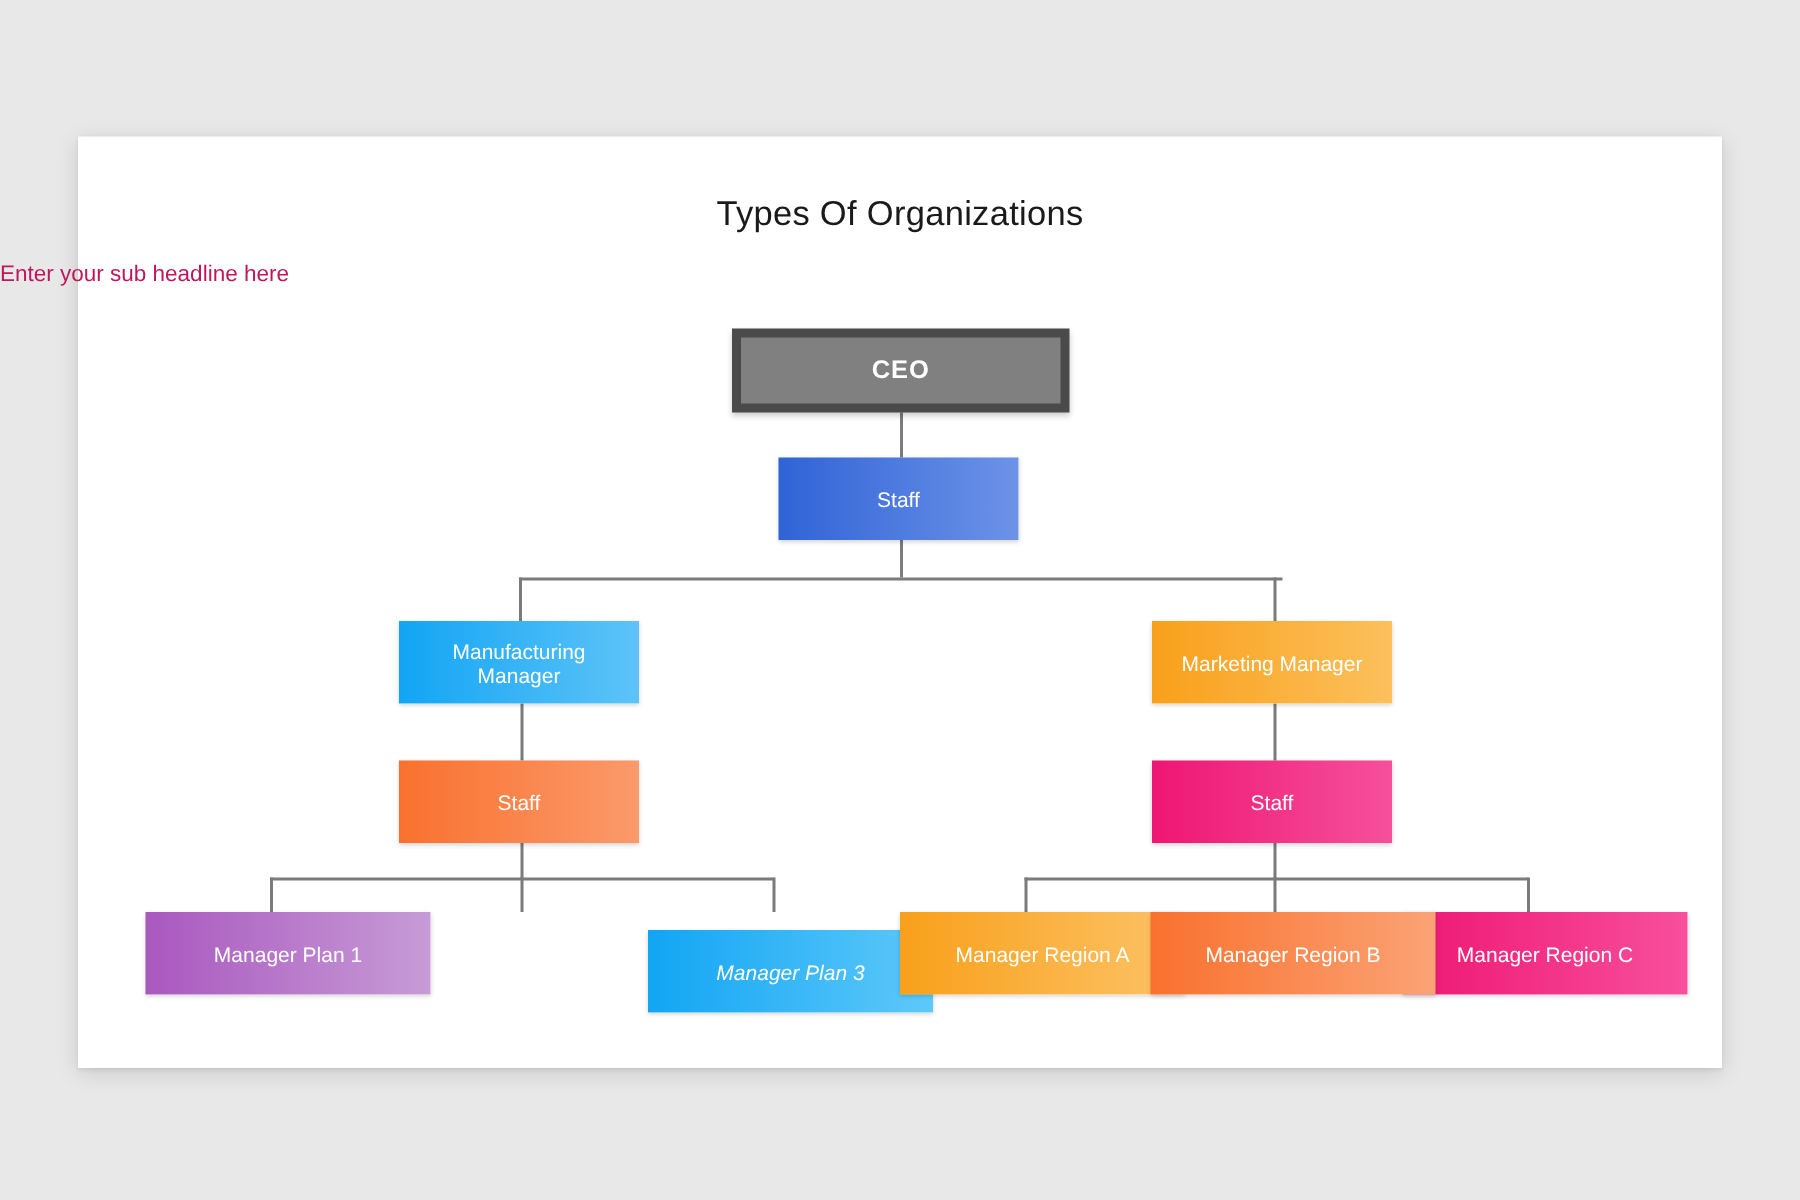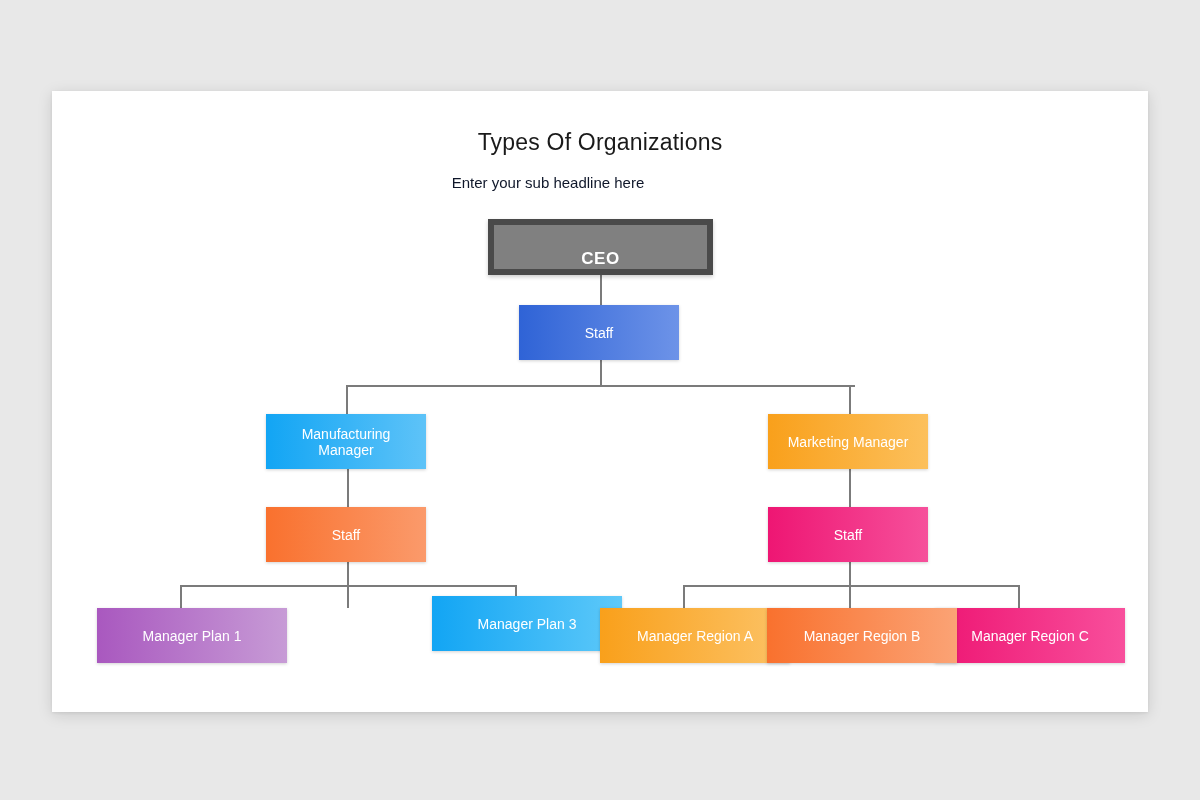--- a/index.html
+++ b/index.html
@@ -43,24 +43,23 @@
     font-weight: 400;
     color: #1a1a1a;
     letter-spacing: 0.2px;
     line-height: 48px;
   }
   #page-subtitle {
     position: absolute;
     left: 0;
     top: 172px;
     width: 1096px;
-    text-align: center;
     font-size: 15px;
     font-weight: 400;
-    color: #0f172a;
+    color: #be185d;
     line-height: 21px;
   }
 
   
   .connector {
     position: absolute;
     background: #7b7b7b;
   }
   .v-line { width: 2px; }
   .h-line { height: 2px; }
@@ -92,21 +91,21 @@
     height: 56px;
     background: #4a4a4a;
     padding: 6px;
     box-shadow: 0 2px 4px rgba(0,0,0,0.2);
   }
   #node-ceo .inner {
     width: 100%;
     height: 100%;
     background: #808080;
     display: flex;
-    align-items: flex-end;
+    align-items: center;
     justify-content: center;
     font-size: 17px;
     font-weight: bold;
     letter-spacing: 0.6px;
   }
 
   .node-std {
     width: 160px;
     height: 55px;
     font-size: 14px;
@@ -120,21 +119,21 @@
   }
 
   #node-staff-top { left: 519px; top: 305px; background: linear-gradient(to right, #2f63d6 0%, #6d93e8 100%); }
   #node-manufacturing { left: 266px; top: 414px; background: linear-gradient(to right, #12a5f4 0%, #5ec3f8 100%); }
   #node-marketing { left: 768px; top: 414px; background: linear-gradient(to right, #f9a01b 0%, #fcc05c 100%); }
   #node-staff-left { left: 266px; top: 507px; background: linear-gradient(to right, #f9712e 0%, #fb9a6b 100%); }
   #node-staff-right { left: 768px; top: 507px; background: linear-gradient(to right, #ee1673 0%, #f6509b 100%); }
 
   #node-plan-1   { left: 97px;  top: 608px; background: linear-gradient(to right, #a958bf 0%, #c79bd6 100%); }
   #node-plan-2   { left: 265px; top: 608px; background: linear-gradient(to right, #2f63d6 0%, #7b9cec 100%); }
-  #node-plan-3   { left: 432px; top: 596px; background: linear-gradient(to right, #12a5f4 0%, #5ec9f9 100%); }
+  #node-plan-3   { left: 432px; top: 620px; background: linear-gradient(to right, #12a5f4 0%, #5ec9f9 100%); font-style: italic; }
   #node-region-a { left: 600px; top: 608px; background: linear-gradient(to right, #f9a01b 0%, #fcc367 100%); }
   #node-region-b { left: 767px; top: 608px; background: linear-gradient(to right, #f9712e 0%, #fba375 100%); }
   #node-region-c { left: 935px; top: 608px; background: linear-gradient(to right, #ee1673 0%, #f84f9c 100%); }
 </style>
 </head>
 <body>
 
 <div id="chart-root">
 
   <div id="slide-card"></div>

